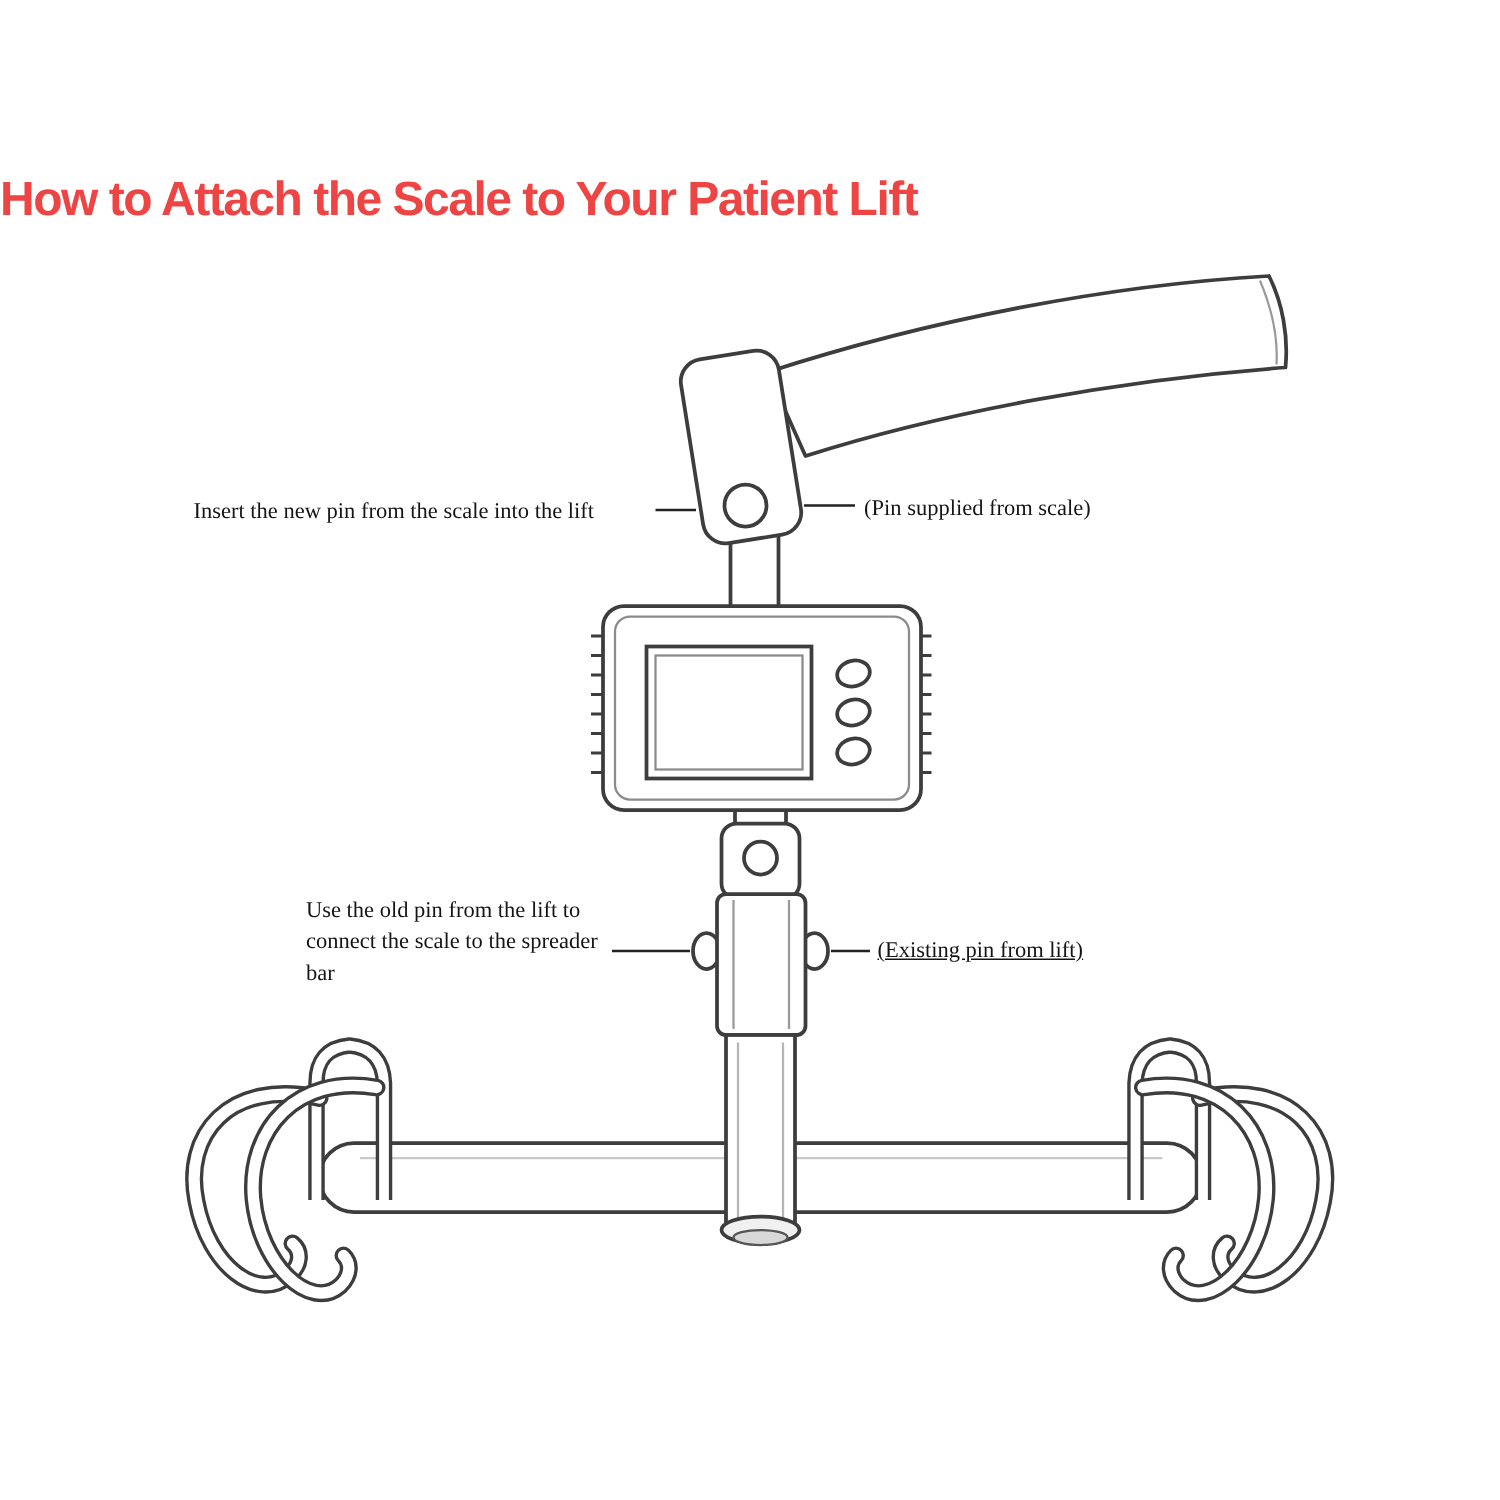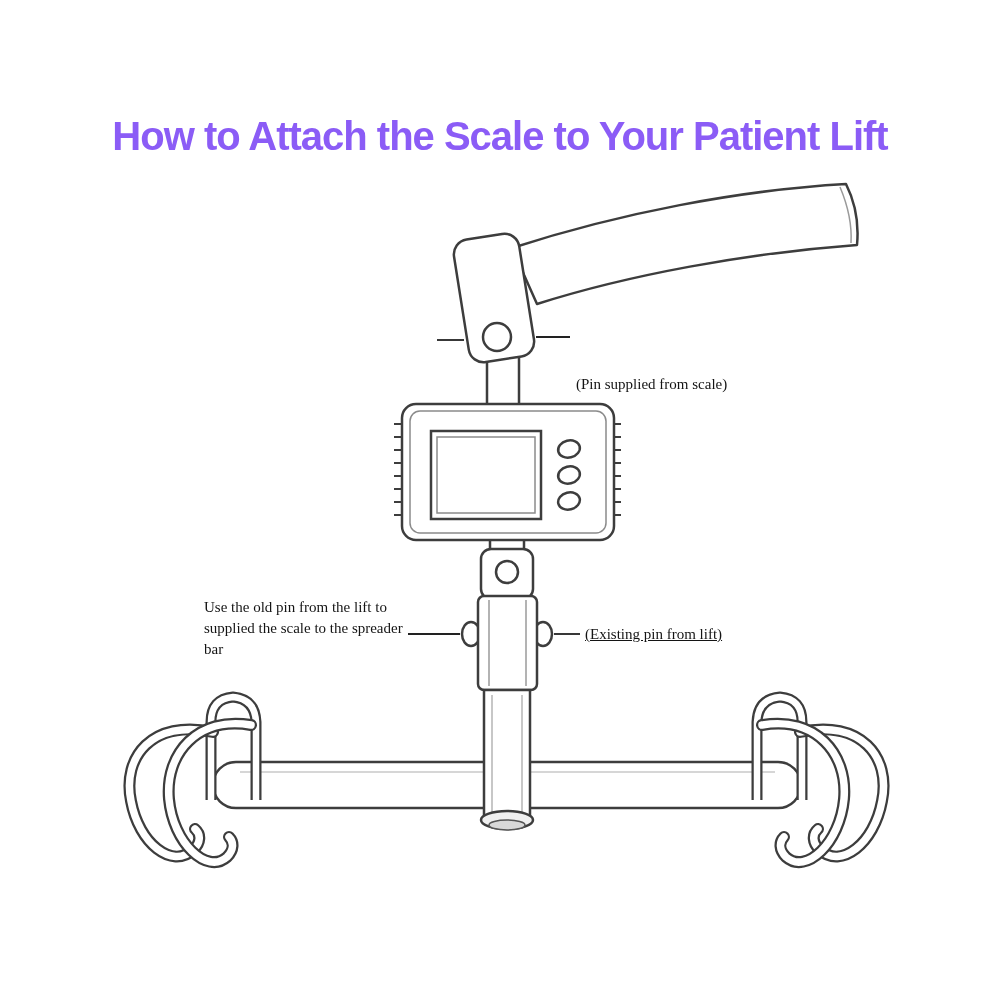--- a/index.html
+++ b/index.html
@@ -7,40 +7,40 @@
     position:relative;
     width:1000px;height:1000px;
     background:#ffffff;
     overflow:hidden;
     font-family:"Liberation Serif", serif;
     color:#151515;
   }
   .title{
     position:absolute;
     top:114px;left:0;width:1000px;
-    text-align:center;
+    text-align:left;
     font-family:"Liberation Sans", sans-serif;
     font-weight:700;
-    font-size:40px;
+    font-size:32px;
     letter-spacing:-1px;
-    color:#8b5cf6;
+    color:#ef4444;
     white-space:nowrap;
   }
   .diagram-svg{
     position:absolute;
     left:0;top:0;width:1000px;height:1000px;
   }
   .note{
     position:absolute;
     font-size:15px;
     line-height:21px;
     color:#141414;
   }
   .note-upper-left{left:129px;top:331px;}
-  .note-upper-right{left:576px;top:329px;margin-top:45px;}
+  .note-upper-right{left:576px;top:329px;}
   .note-lower-left{left:204px;top:597px;}
   .note-lower-right{left:585px;top:624px;text-decoration:underline;}
 </style>
 </head>
 <body>
 
 <div class="canvas">
 
   <div class="title">How to Attach the Scale to Your Patient Lift</div>
 
@@ -135,24 +135,25 @@
     </g>
 
     <g stroke="#222222" stroke-width="1.8">
       <line x1="437" y1="340" x2="464" y2="340"></line>
       <line x1="536" y1="337" x2="570" y2="337"></line>
       <line x1="408" y1="634" x2="460" y2="634"></line>
       <line x1="554" y1="634" x2="580" y2="634"></line>
     </g>
   </svg>
 
+  <div class="note note-upper-left">Insert the new pin from the scale into the lift</div>
 
   <div class="note note-upper-right">(Pin supplied from scale)</div>
 
   <div class="note note-lower-left">
     <div>Use the old pin from the lift to</div>
-    <div>supplied the scale to the spreader</div>
+    <div>connect the scale to the spreader</div>
     <div>bar</div>
   </div>
 
   <div class="note note-lower-right">(Existing pin from lift)</div>
 
 </div>
 
 </body></html>

